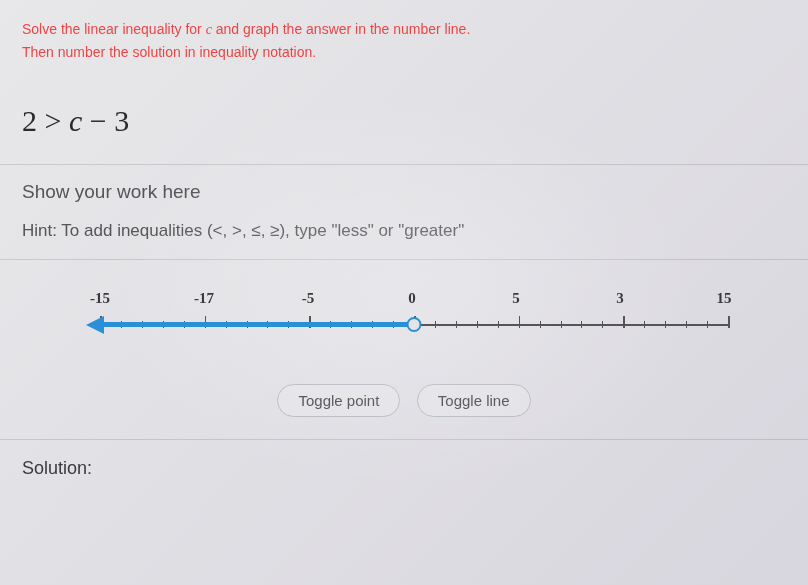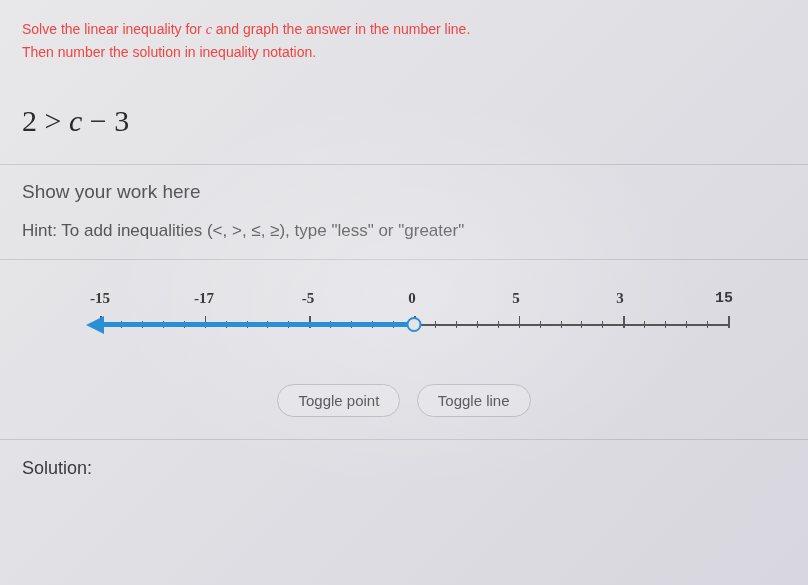--- a/index.html
+++ b/index.html
@@ -116,21 +116,21 @@
 
 <div class="nl-wrap">
   <div class="numberline">
     <div class="nl-labels" id="nl-labels">
         <span style="left: 0%;">-15</span>
         <span style="left: 16.6667%;">-17</span>
         <span style="left: 33.3333%;">-5</span>
         <span style="left: 50%;">0</span>
         <span style="left: 66.6667%;">5</span>
         <span style="left: 83.3333%;">3</span>
-        <span style="left: 100%; font-family: Liberation Mono, monospace;">15</span>
+        <span style="left: 100%;">15</span>
       </div>
     <div class="nl-ticks" id="nl-ticks">
         <div class="tick major" style="left: 0%;"></div>
         <div class="tick minor" style="left: 3.33333%;"></div>
         <div class="tick minor" style="left: 6.66667%;"></div>
         <div class="tick minor" style="left: 10%;"></div>
         <div class="tick minor" style="left: 13.3333%;"></div>
         <div class="tick major" style="left: 16.6667%;"></div>
         <div class="tick minor" style="left: 20%;"></div>
         <div class="tick minor" style="left: 23.3333%;"></div>

